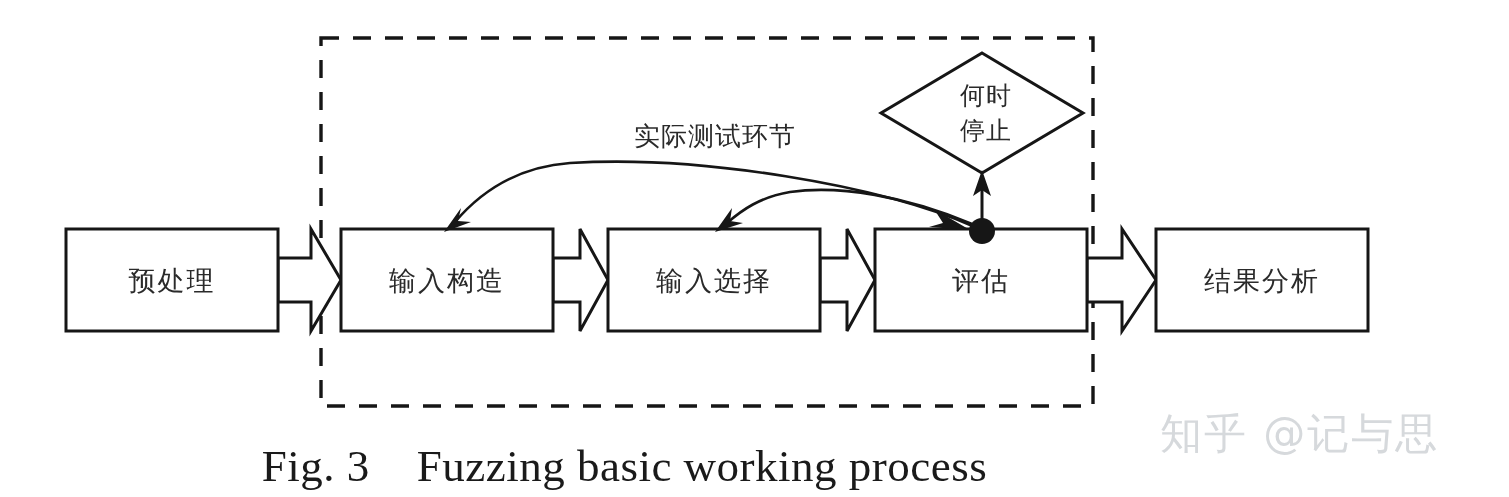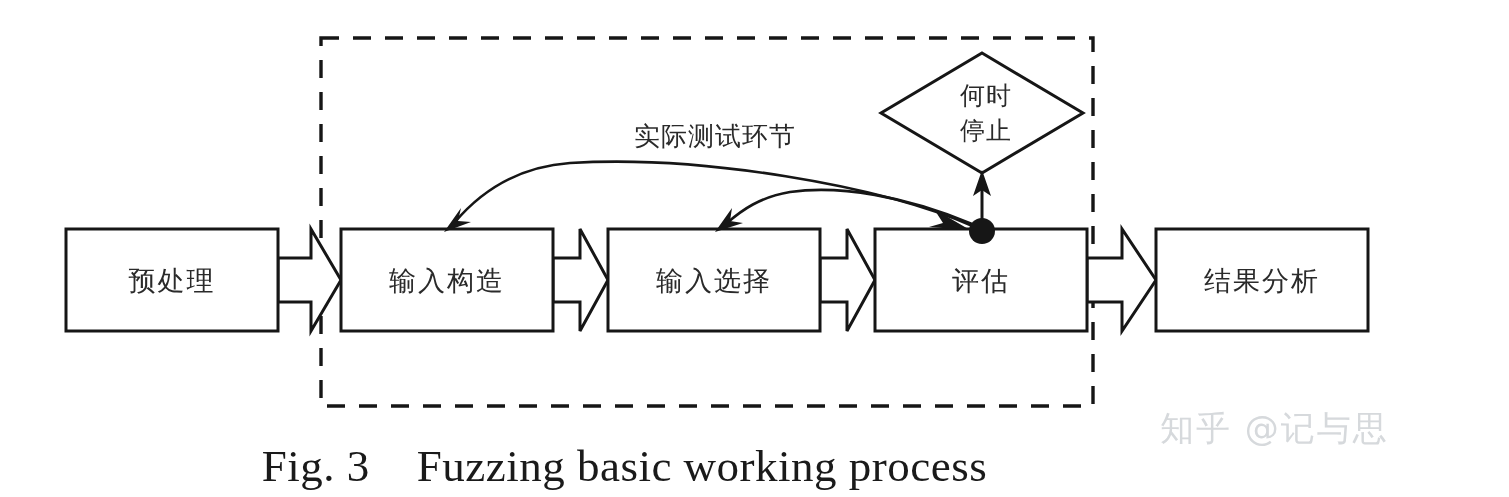--- a/index.html
+++ b/index.html
@@ -100,21 +100,21 @@
     color: #1a1a1a;
     letter-spacing: 0.5px;
     white-space: pre;
     padding-left: 10px;
   }
   .watermark {
     position: absolute;
     left: 1160px;
     top: 406px;
     font-family: "DejaVu Sans", "Liberation Sans", sans-serif;
-    font-size: 34px;
+    font-size: 42px;
     color: #d6d9dc;
     letter-spacing: 2px;
     white-space: pre;
     user-select: none;
   }
 </style>
 </head>
 <body>
 
 <div id="figure-root">

